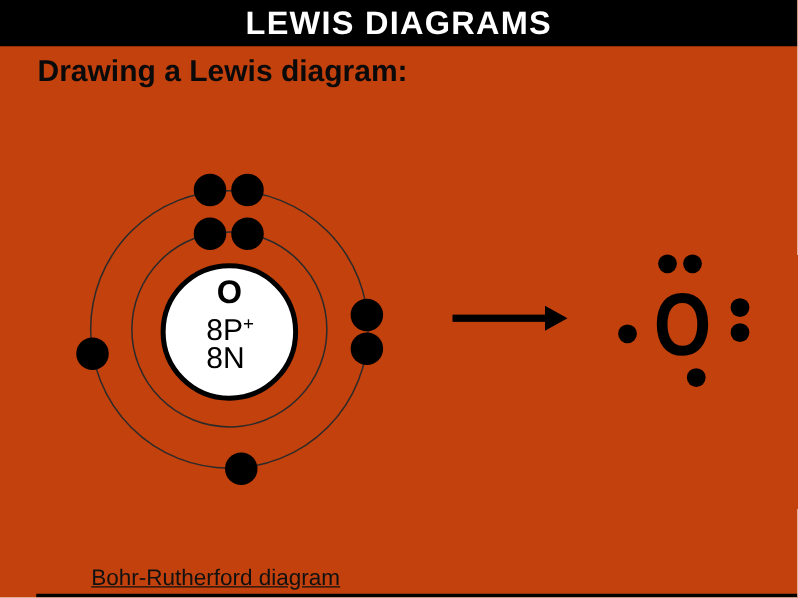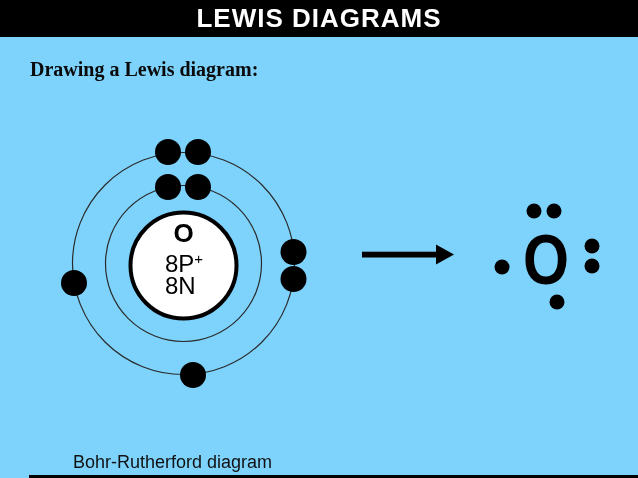--- a/index.html
+++ b/index.html
@@ -5,21 +5,21 @@
   html, body {
     margin: 0;
     padding: 0;
     background: #ffffff;
     font-family: "Liberation Sans", sans-serif;
   }
   .slide {
     position: relative;
     width: 638px;
     height: 478px;
-    background: #7dd3fc;
+    background: #c2410c;
     overflow: hidden;
   }
   .title-bar {
     position: absolute;
     left: 0; top: 0;
     width: 638px; height: 37px;
     background: #000000;
     display: flex;
     align-items: center;
     justify-content: center;
@@ -27,26 +27,25 @@
   .title-bar .title-text {
     color: #ffffff;
     font-size: 26px;
     font-weight: bold;
     letter-spacing: 1px;
     line-height: 37px;
     white-space: nowrap;
   }
   .subtitle {
     position: absolute;
-    left: 30px; top: 58px;
-    font-size: 20px;
+    left: 30px; top: 44px;
+    font-size: 24px;
     font-weight: bold;
     color: #0a0a0a;
     white-space: nowrap;
-    font-family: Liberation Serif, serif;
   }
   .bohr-svg {
     position: absolute;
     left: 40px; top: 110px;
     width: 300px; height: 300px;
   }
   .arrow-svg {
     position: absolute;
     left: 361px; top: 243px;
     width: 96px; height: 23px;
@@ -56,21 +55,21 @@
     left: 470px; top: 190px;
     width: 168px; height: 140px;
   }
   .caption {
     position: absolute;
     top: 452px;
     font-size: 18px;
     color: #111111;
     white-space: nowrap;
   }
-  .caption-bohr  { left: 73px; }
+  .caption-bohr  { left: 73px; text-decoration: underline; }
   .caption-lewis { left: 493px; }
   .bottom-bar {
     position: absolute;
     left: 29px; top: 475px;
     width: 609px; height: 3px;
     background: #000000;
   }
   svg text { font-family: "Liberation Sans", sans-serif; }
 </style>
 </head>

